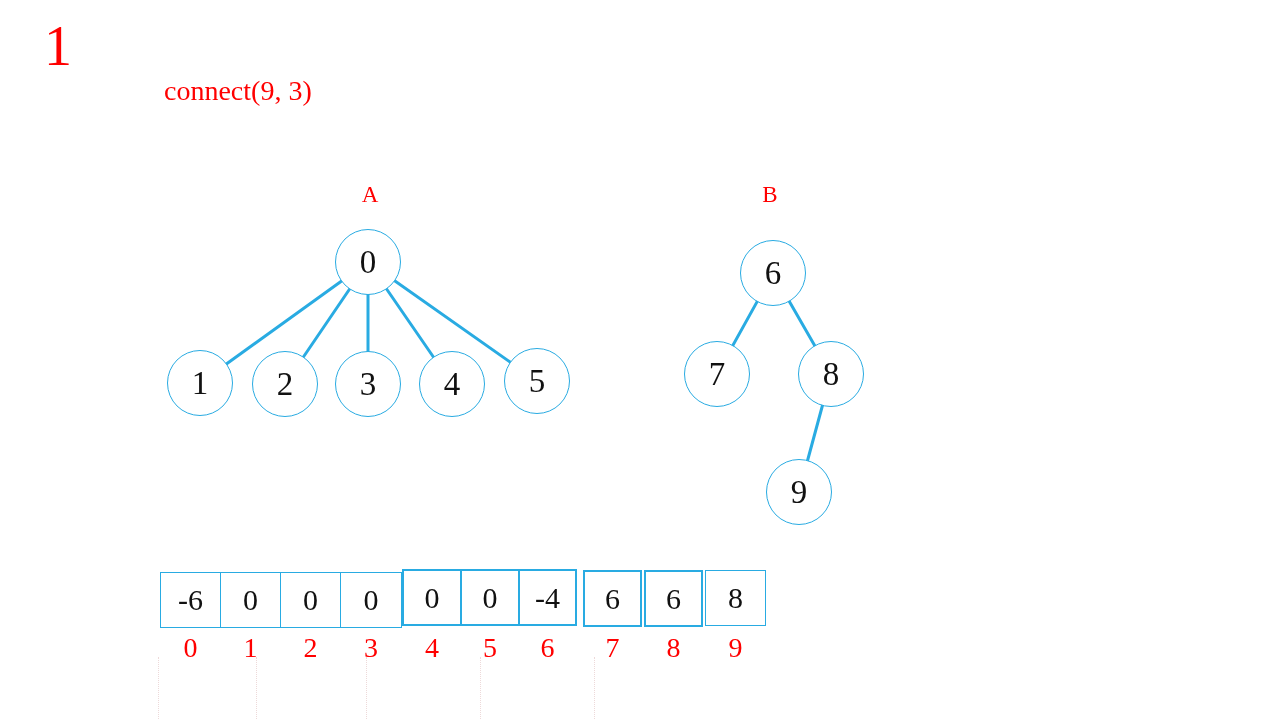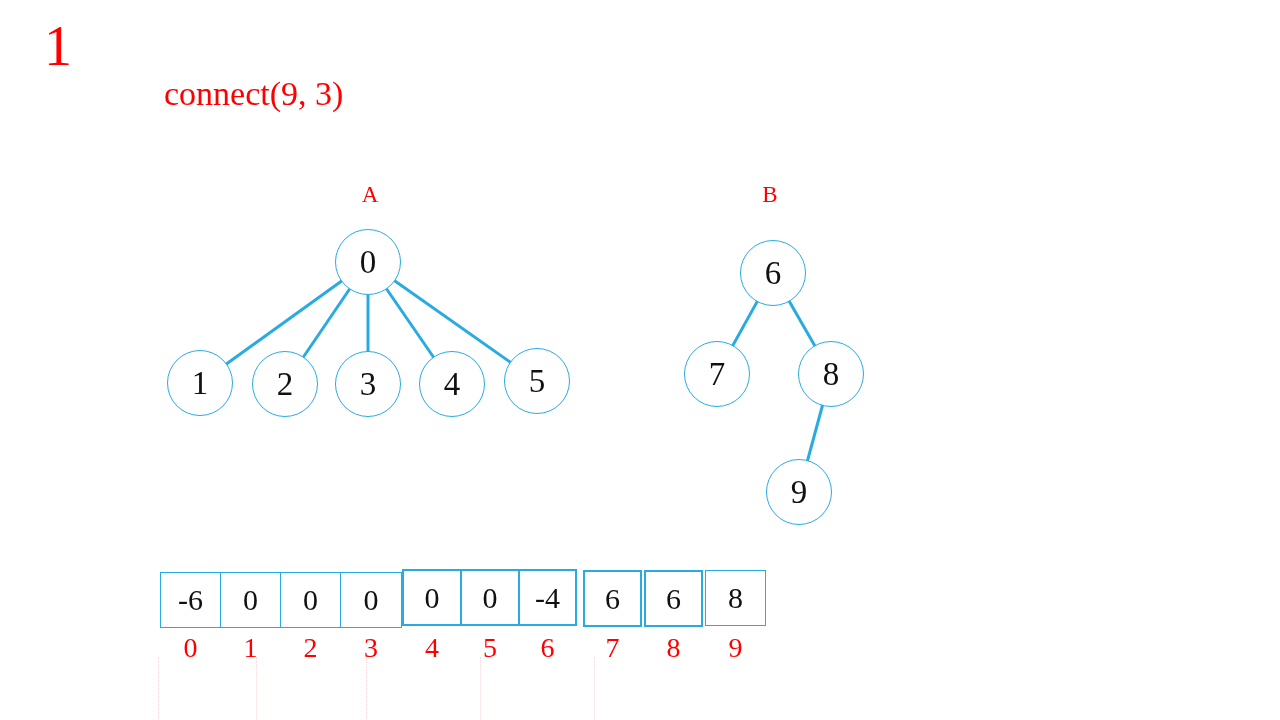--- a/index.html
+++ b/index.html
@@ -13,21 +13,21 @@
   }
   .abs { position: absolute; }
 
   .step-number {
     left: 44px; top: 18px;
     font-size: 56px; line-height: 1;
     color: #ff0000;
   }
   .op-label {
     left: 164px; top: 77px;
-    font-size: 34px; line-height: 1;
+    font-size: 28px; line-height: 1;
     color: #ff0000;
   }
   .tree-label {
     top: 183px; width: 40px;
     font-size: 23px; line-height: 1;
     color: #ff0000; text-align: center;
   }
   #tree-a-label { left: 350px; }
   #tree-b-label { left: 750px; }
 

